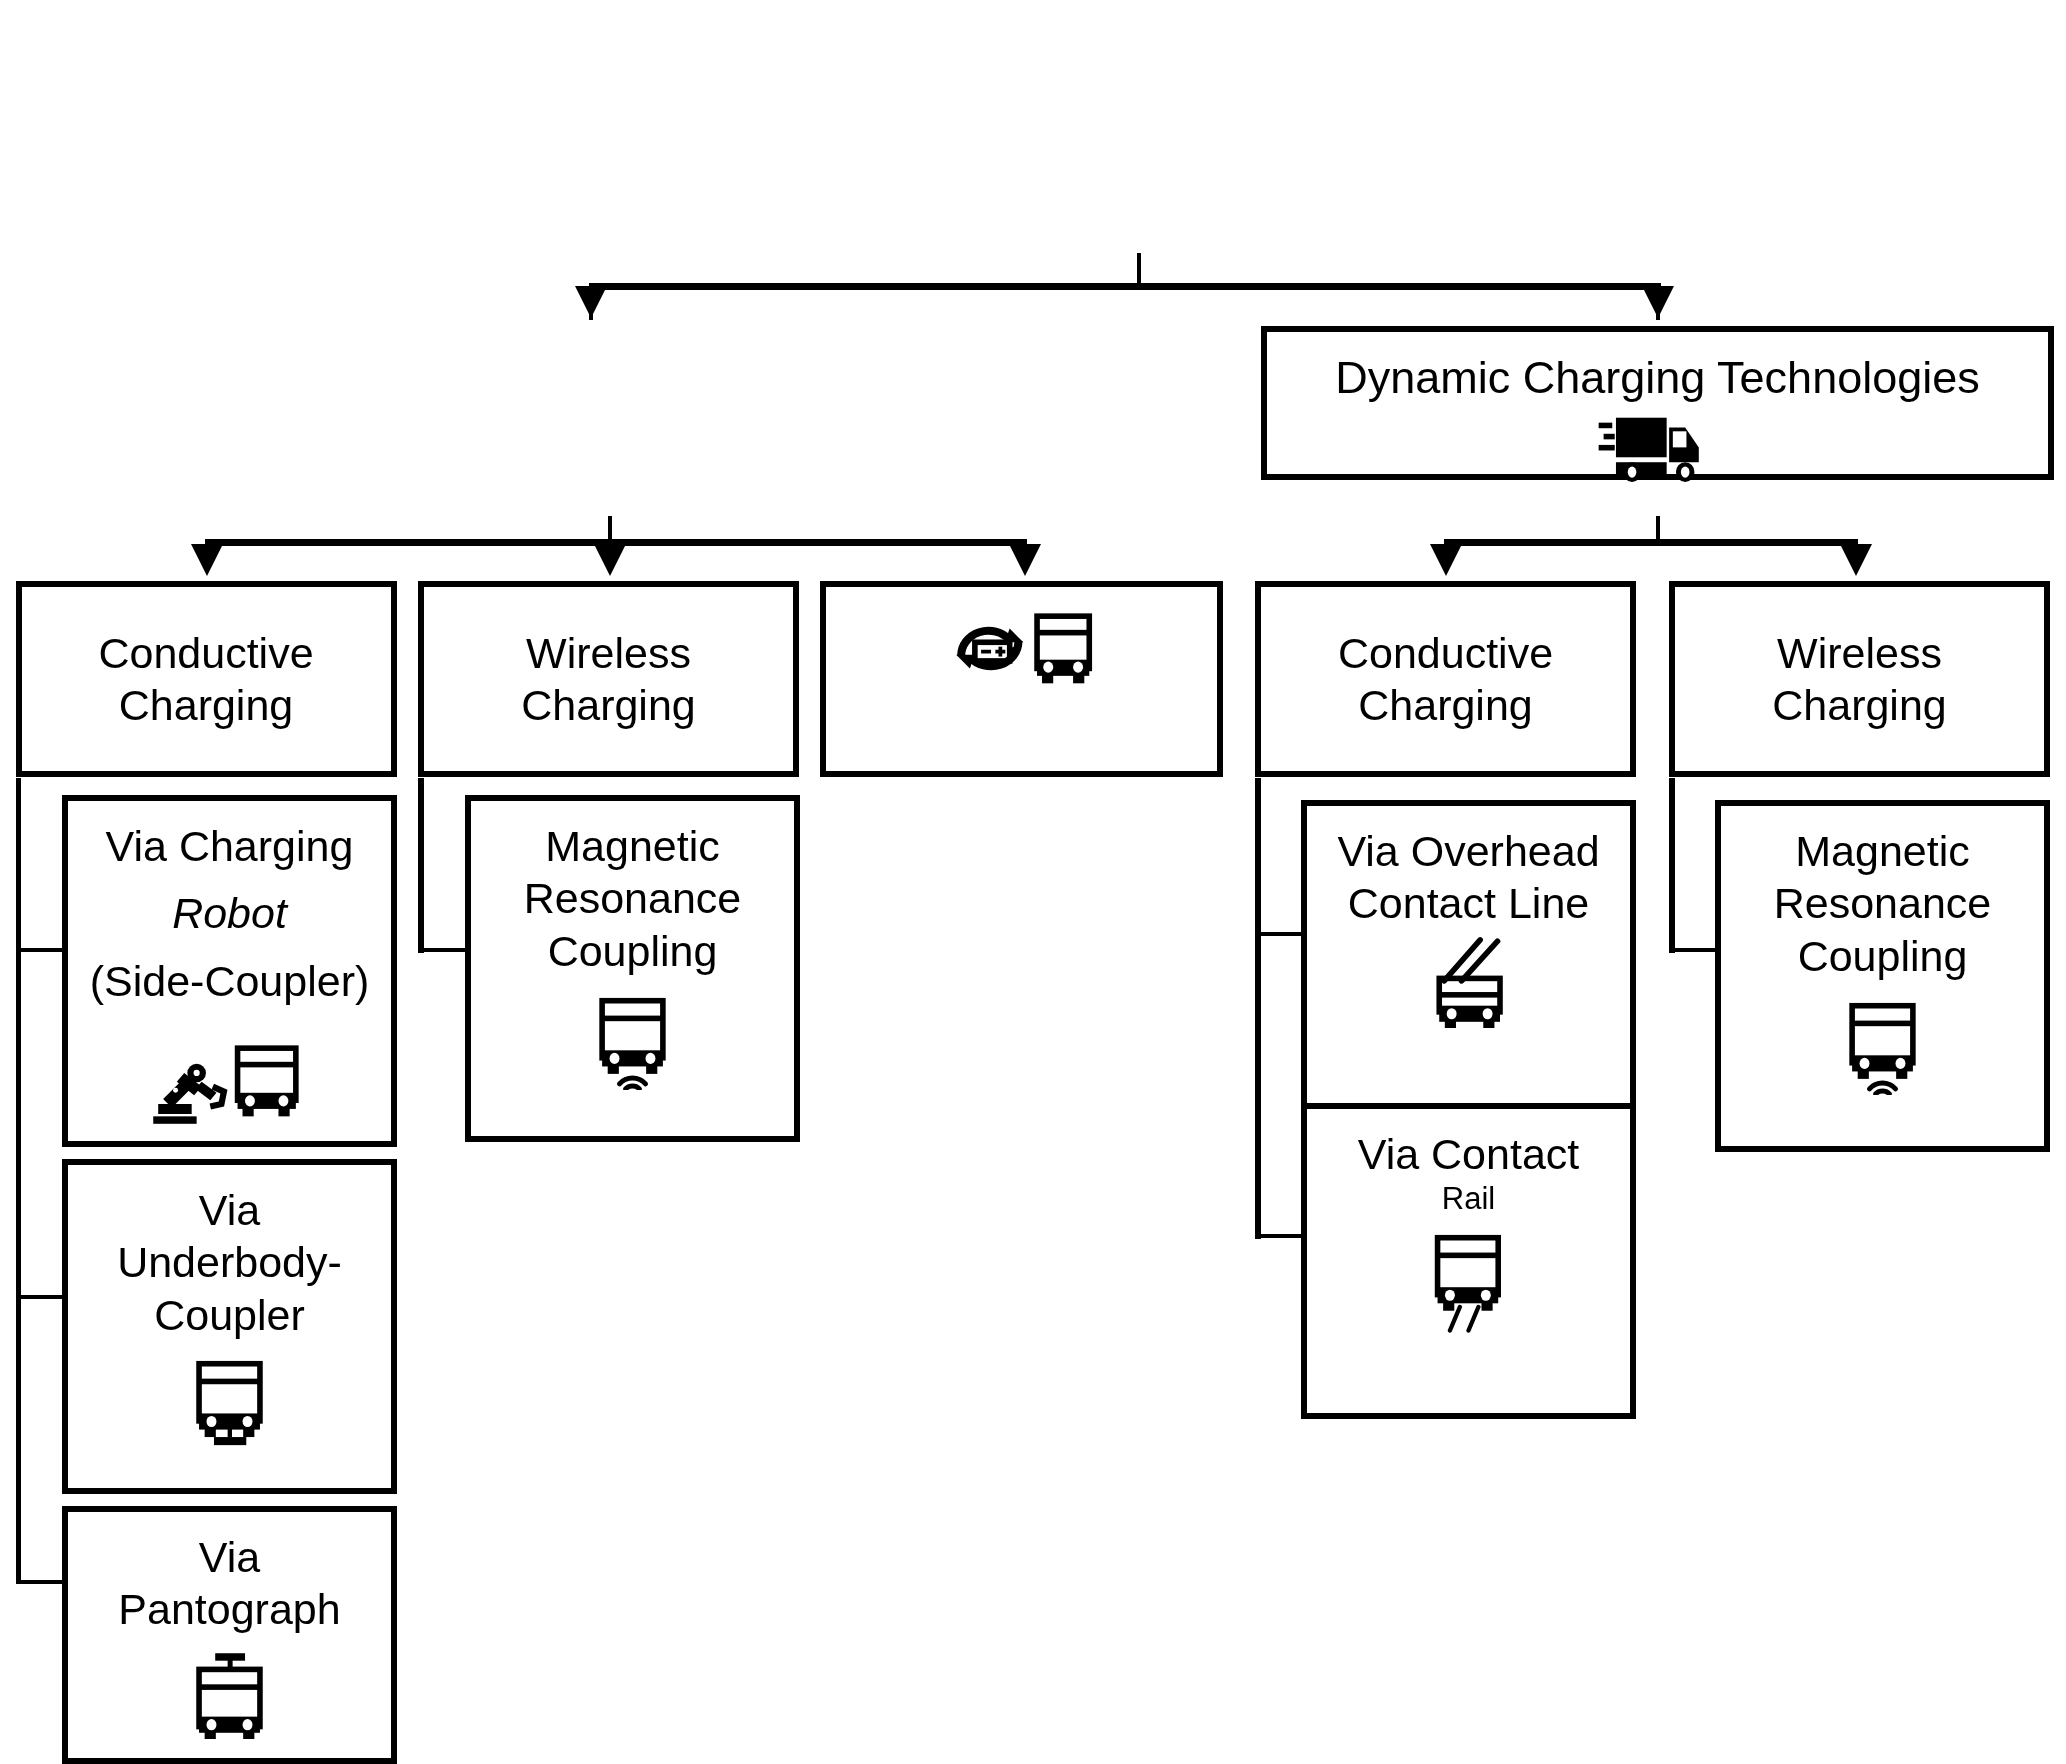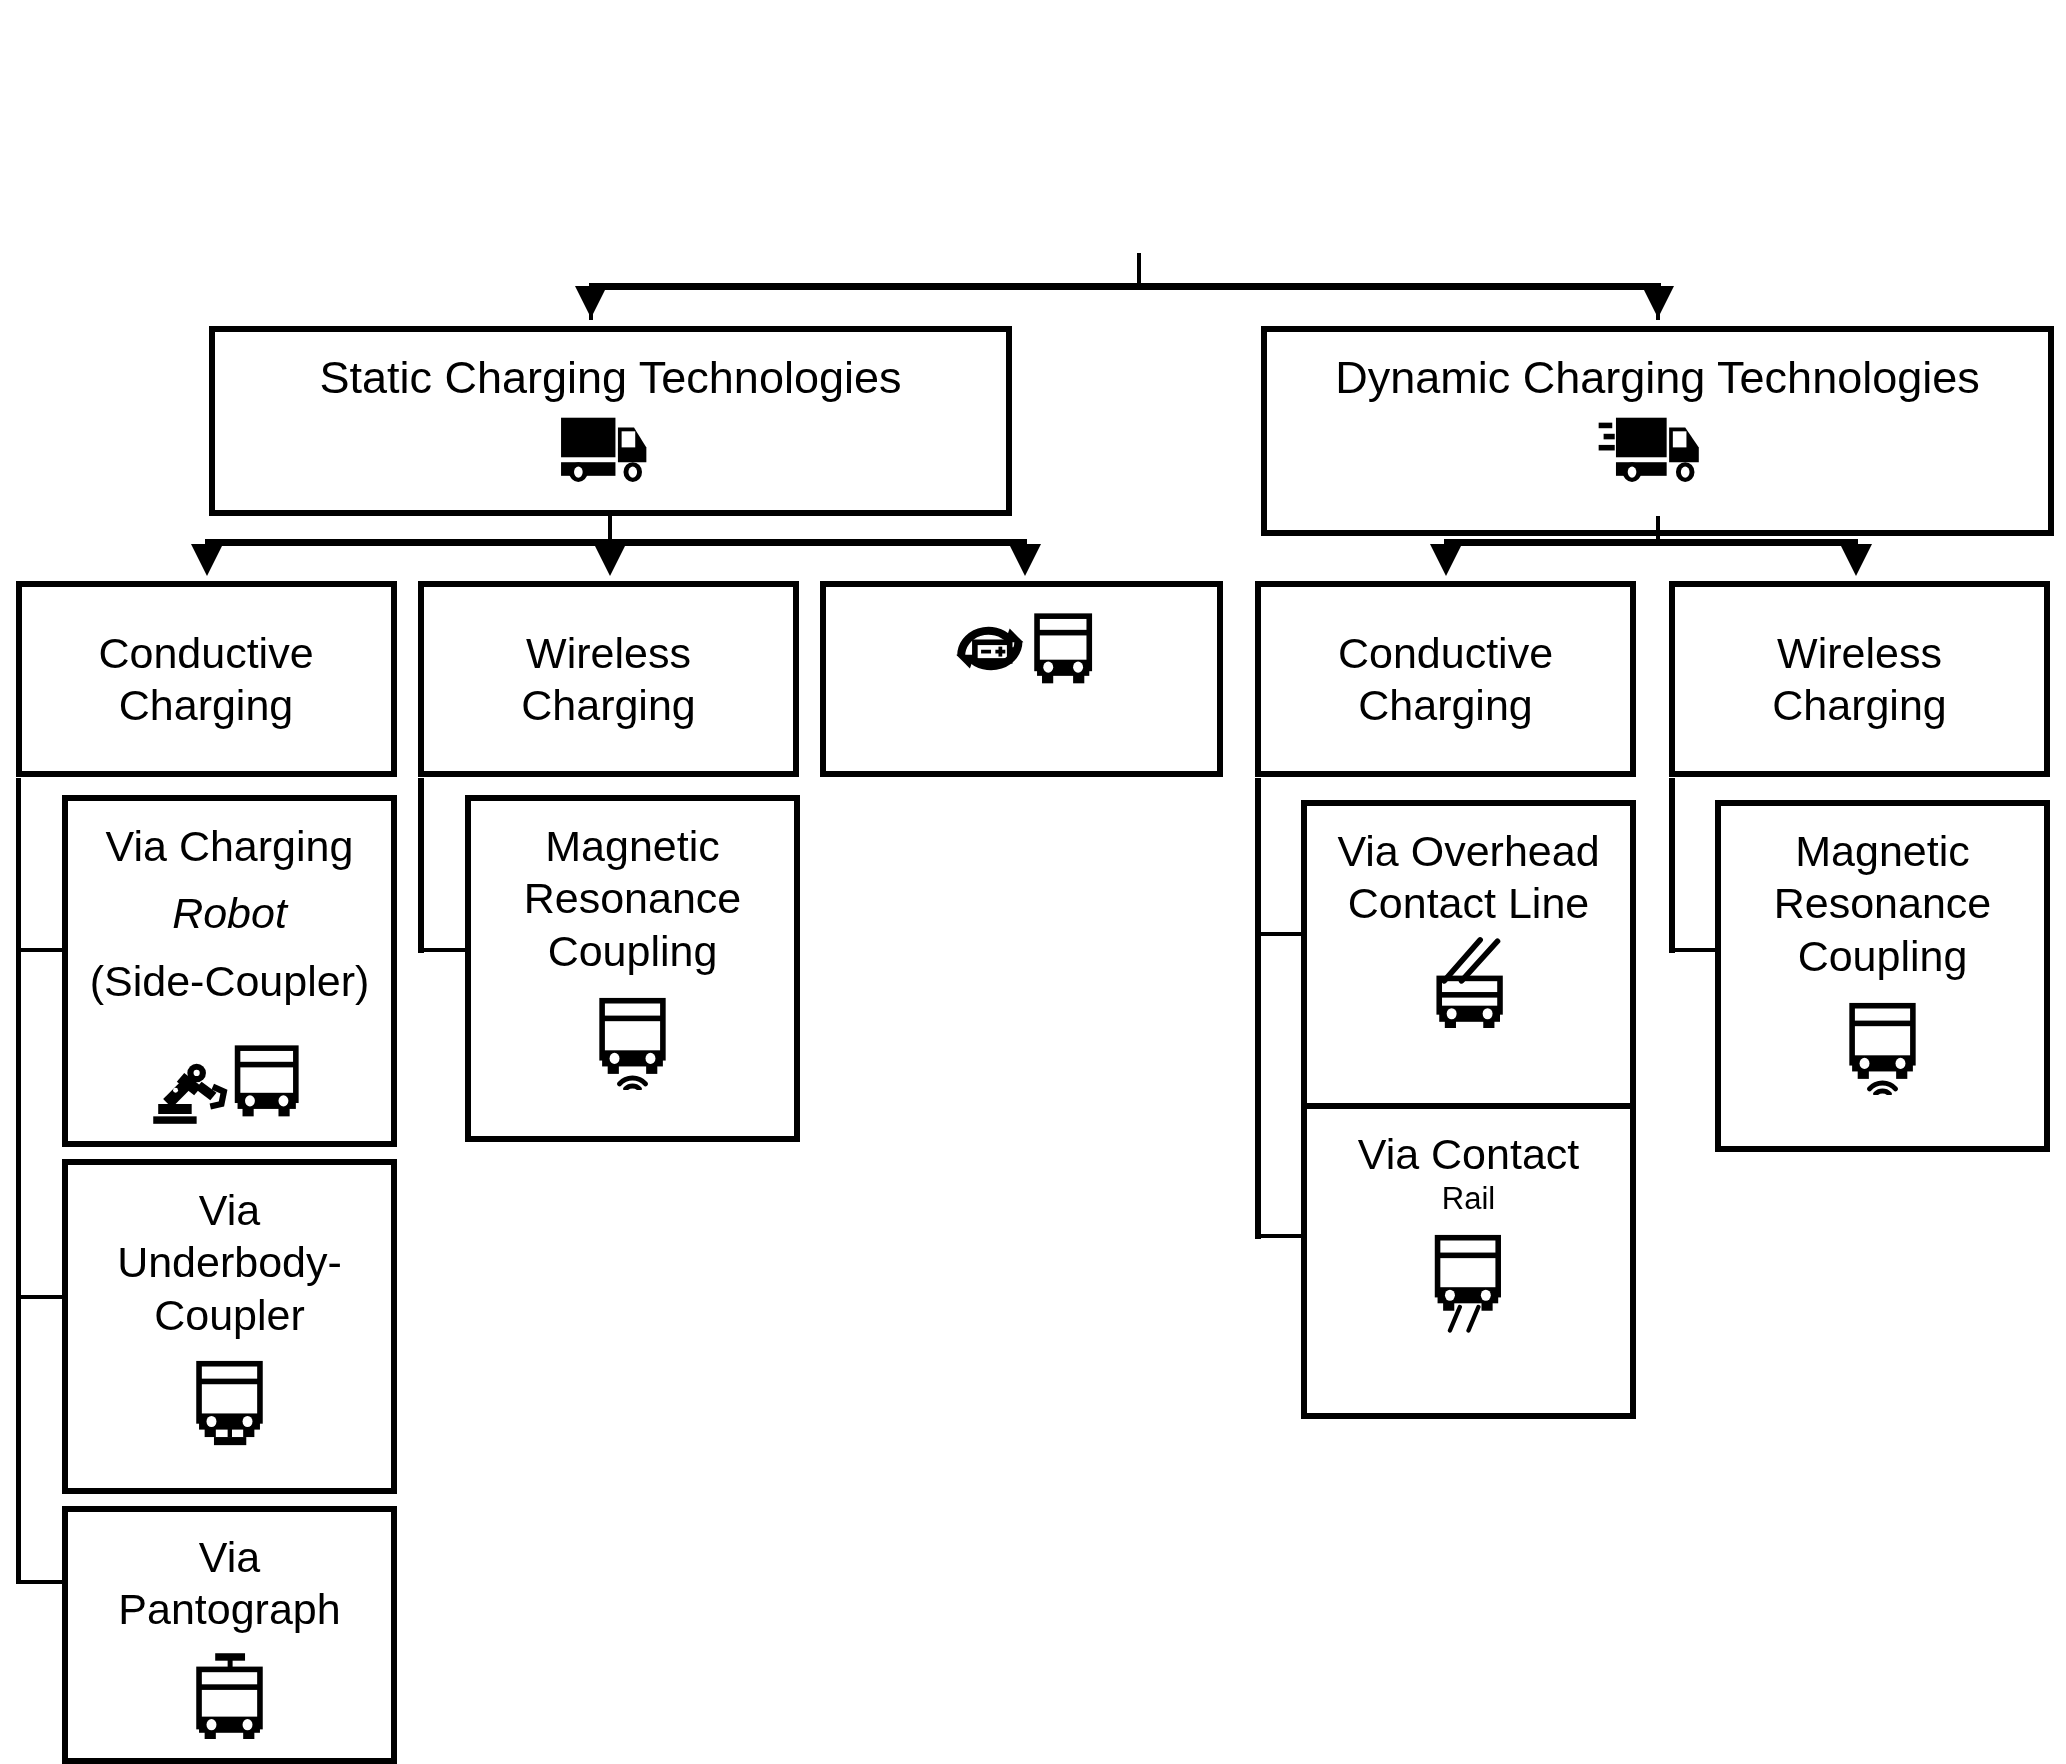--- a/index.html
+++ b/index.html
@@ -26,37 +26,22 @@
 <div id="canvas">
 
 
   <div class="vline" style="left:1137px;top:253px;width:4.3px;height:34px;"></div>
   <div class="hline" style="left:589px;top:283px;width:1072px;height:6.8px;"></div>
   <div class="vline" style="left:589px;top:283px;width:4.3px;height:37px;"></div>
   <div class="vline" style="left:1656px;top:283px;width:4.3px;height:37px;"></div>
   <div class="arrow-down" style="left:575px;top:286px;"></div>
   <div class="arrow-down" style="left:1642px;top:286px;"></div>
 
-  <div class="box" style="left:209px;top:326px;width:803px;height:190px;padding-top:18.6px;">
-    <div class="label" style="font-size:45px;">Static Charging Technologies</div>
-    <div class="icon" style="margin-top:8.7px;">
-      <svg width="109" height="68" viewBox="0 0 176 110">
-        <rect x="8" y="6" width="88" height="64" fill="#000"></rect>
-        <path d="M100 22 h26 l20 32 v24 h-46 z" fill="#000"></path>
-        <rect x="106" y="28" width="22" height="26" fill="#fff"></rect>
-        <rect x="8" y="78" width="88" height="22" fill="#000"></rect>
-        <ellipse cx="36" cy="94" rx="15" ry="16" fill="#000"></ellipse>
-        <ellipse cx="36" cy="94" rx="7" ry="9" fill="#fff"></ellipse>
-        <ellipse cx="124" cy="94" rx="15" ry="16" fill="#000"></ellipse>
-        <ellipse cx="124" cy="94" rx="7" ry="9" fill="#fff"></ellipse>
-      </svg>
-    </div>
-  </div>
-
-  <div class="box" style="left:1261px;top:326px;width:793px;height:210px;padding-top:18.6px;">
+
+  <div class="box" style="left:1261px;top:326px;width:793px;height:154px;padding-top:18.6px;">
     <div class="label" style="font-size:45px;">Dynamic Charging Technologies</div>
     <div class="icon" style="margin-top:8.7px;">
       <svg width="122" height="68" viewBox="0 0 196 110">
         <rect x="2" y="14" width="22" height="9" fill="#000"></rect>
         <rect x="10" y="32" width="18" height="9" fill="#000"></rect>
         <rect x="2" y="50" width="26" height="9" fill="#000"></rect>
         <rect x="30" y="6" width="82" height="64" fill="#000"></rect>
         <path d="M116 22 h26 l22 32 v24 h-48 z" fill="#000"></path>
         <rect x="122" y="28" width="22" height="26" fill="#fff"></rect>
         <rect x="30" y="78" width="82" height="22" fill="#000"></rect>

